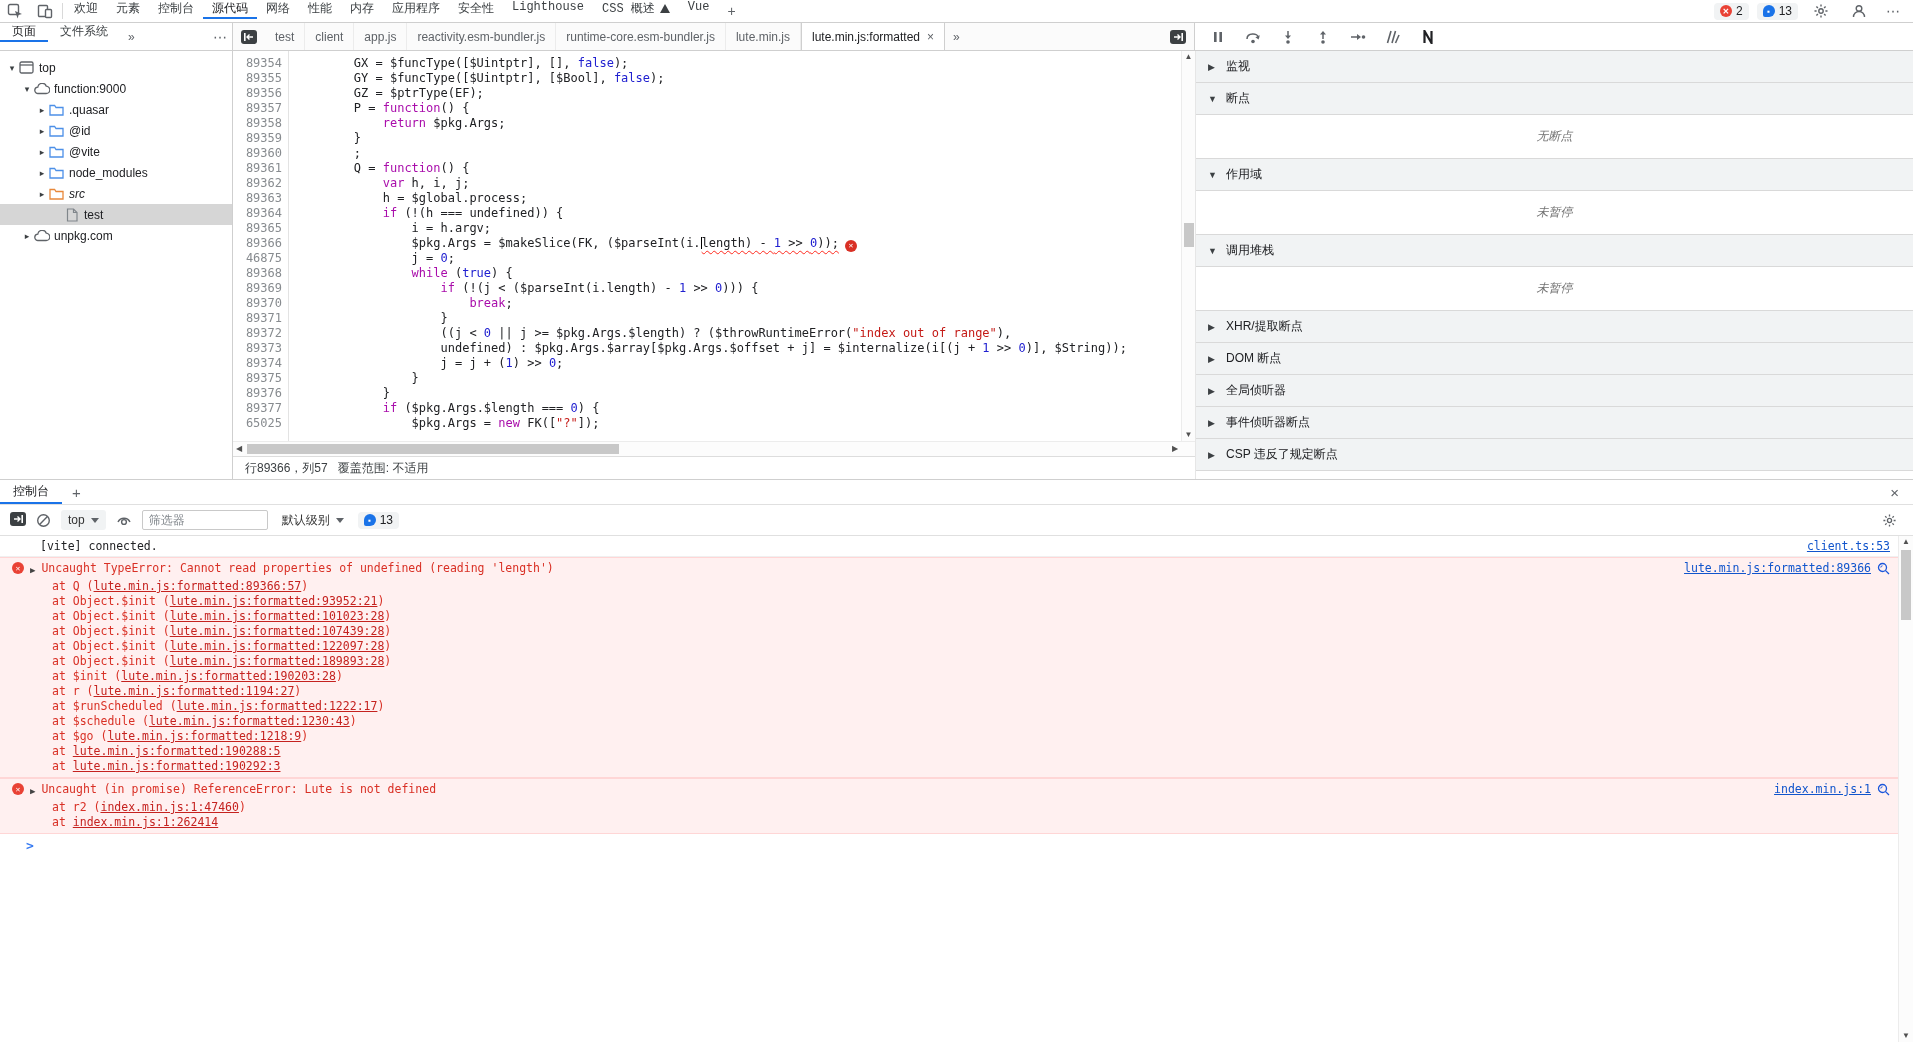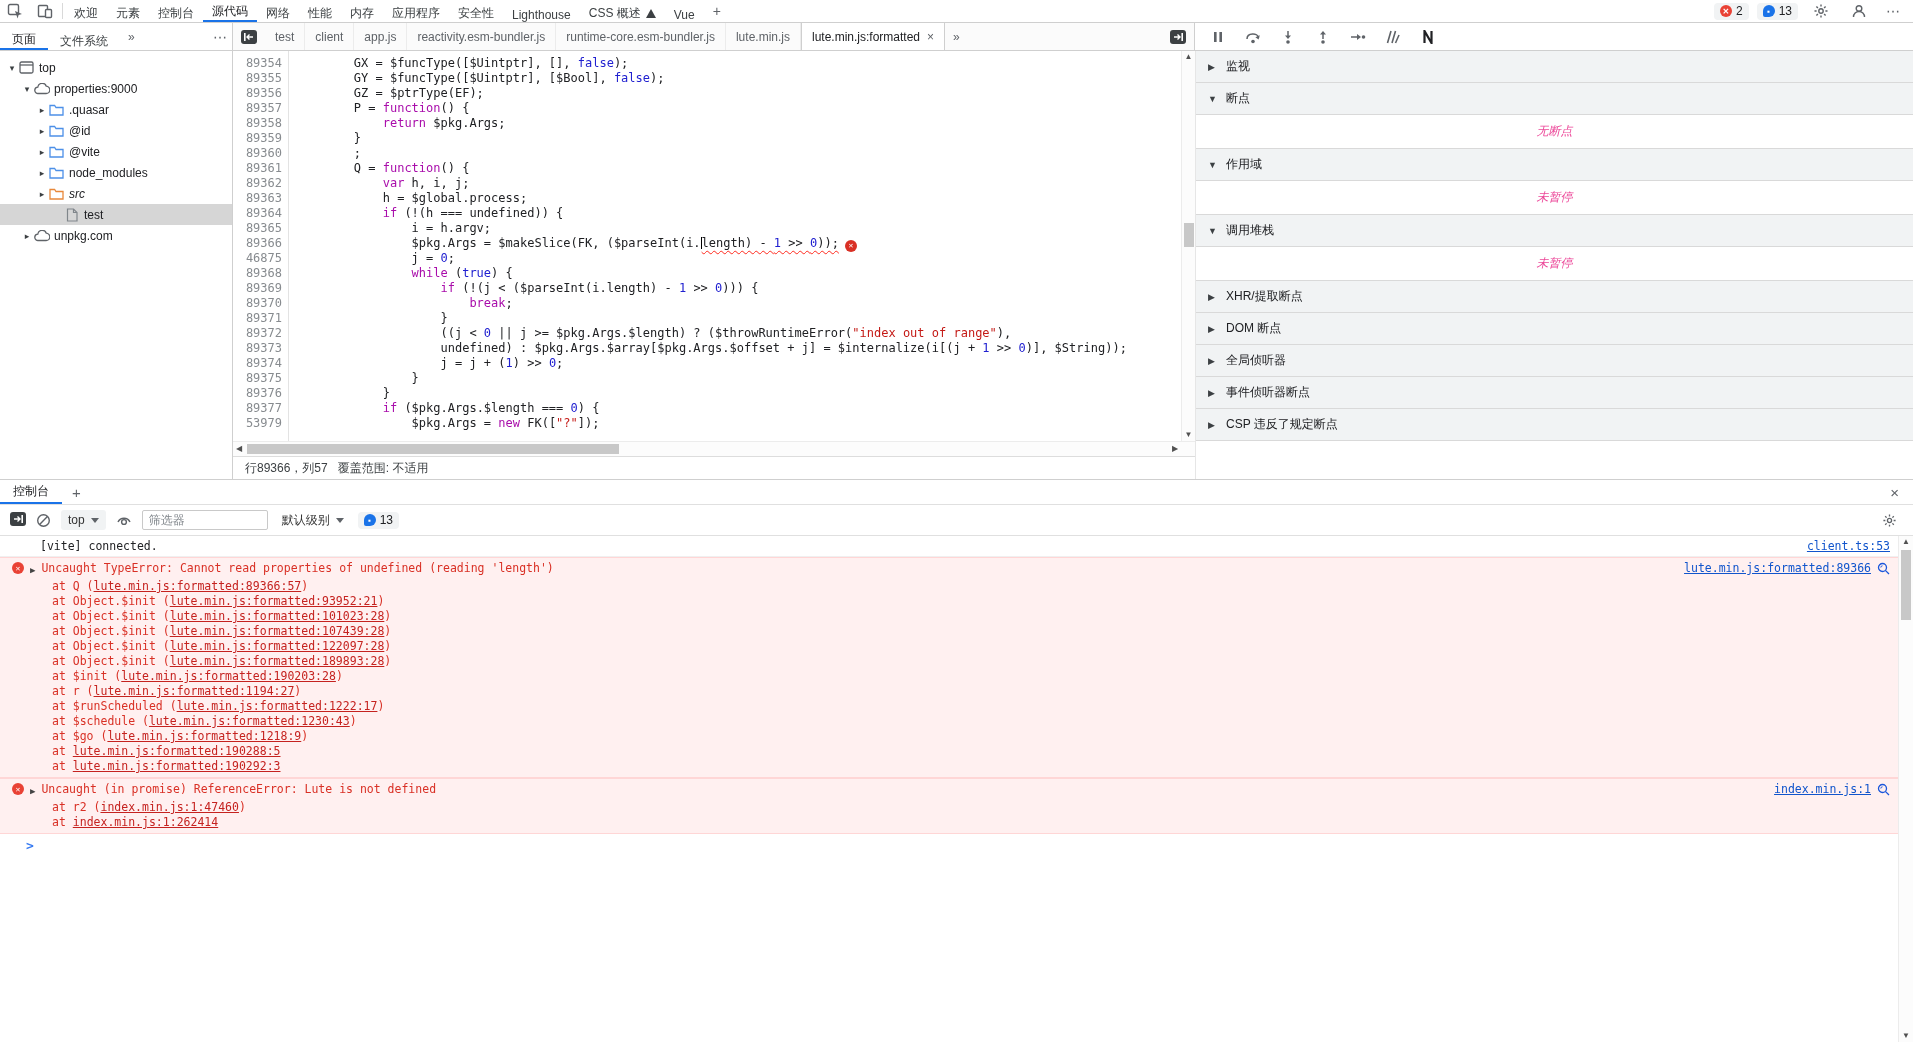--- a/index.html
+++ b/index.html
@@ -4,21 +4,21 @@
 <style>
   * { margin:0; padding:0; box-sizing:border-box; }
   html,body { width:1913px; height:1042px; overflow:hidden; background:#fff;
     font-family:"Liberation Sans", sans-serif; font-size:12px; color:#202124; }
   .mono { font-family:"DejaVu Sans Mono", monospace; }
 
   
   .row1 { height:23px; display:flex; align-items:stretch; border-bottom:1px solid #cfcfcf; background:#fff; }
   .row1 .icon-btn { width:30px; display:flex; align-items:center; justify-content:center; color:#5f6368; }
   .vdiv { width:1px; background:#d9d9d9; margin:3px 2px; }
-  .tabs { display:flex; align-items:flex-end; }
+  .tabs { display:flex; align-items:flex-start;font-family:Liberation Mono, monospace; }
   .tab { display:flex; align-items:center; padding:0 9px; color:#3c4043; cursor:default; white-space:nowrap; }
   .tab.active { border-bottom:2px solid #1a73e8; color:#202124; }
   .warn-tri { width:0; height:0; border-left:5px solid transparent; border-right:5px solid transparent; border-bottom:9px solid #3c4043; margin-left:5px; }
   .row1-right { margin-left:auto; display:flex; align-items:center; gap:8px; padding-right:8px; }
   .badge { display:flex; align-items:center; gap:4px; background:#f1f3f4; border-radius:4px; height:17px; padding:0 6px; color:#202124; }
   .dot-err { width:12px; height:12px; border-radius:50%; background:#e94235; color:#fff; font-size:8px; font-weight:bold; display:flex; align-items:center; justify-content:center; }
   .dot-msg { width:12px; height:12px; border-radius:50% 50% 50% 2px; background:#1a73e8; color:#fff; font-size:8px; display:flex; align-items:center; justify-content:center; }
   .ellipsis-btn { color:#5f6368; font-size:14px; letter-spacing:1px; padding:0 4px; }
 
   
@@ -66,21 +66,21 @@
   .vthumb { position:absolute; left:2px; width:10px; background:#c8c8c8; }
   .hscroll { height:15px; border-top:1px solid #ececec; position:relative; background:#fcfcfc; }
   .hscroll .left, .hscroll .right { position:absolute; top:0; width:12px; height:100%; color:#505050; font-size:8px; text-align:center; line-height:14px; }
   .hscroll .right { right:14px; }
   .hthumb { position:absolute; top:2px; height:10px; background:#c8c8c8; }
   .statusbar { height:23px; border-top:1px solid #ddd; display:flex; align-items:center; gap:10px; padding-left:12px; color:#3c4043; }
 
   .rightpanel { flex:1; border-left:1px solid #e6e6e6; overflow:hidden; }
   .dsec-h { height:32px; background:#f1f3f4; border-bottom:1px solid #d9d9d9; display:flex; align-items:center; padding-left:12px; gap:9px; color:#202124; }
   .dsec-h .tri { font-size:9px; color:#3c4043; width:9px; }
-  .dsec-b { height:34px; border-bottom:1px solid #d9d9d9; display:flex; align-items:center; justify-content:center; color:#ec4899; font-style:italic; }
+  .dsec-b { height:44px; border-bottom:1px solid #d9d9d9; display:flex; align-items:center; justify-content:center; color:#737373; font-style:italic; }
 
   
   .console { height:563px; border-top:1px solid #cfcfcf; display:flex; flex-direction:column; }
   .ctabrow { height:25px; display:flex; align-items:stretch; border-bottom:1px solid #e0e0e0; }
   .ctab { display:flex; align-items:center; padding:0 13px; border-bottom:2px solid #1a73e8; color:#202124; }
   .cplus { display:flex; align-items:center; padding:0 10px; color:#5f6368; font-size:15px; }
   .cclose { margin-left:auto; display:flex; align-items:center; padding:0 14px; color:#5f6368; font-size:15px; }
   .ctoolbar { height:31px; display:flex; align-items:center; gap:10px; padding:0 10px; border-bottom:1px solid #e0e0e0; }
   .pill { display:flex; align-items:center; gap:6px; background:#f1f3f4; border-radius:3px; height:20px; padding:0 7px; color:#333; }
   .caret-down { width:0; height:0; border-left:4px solid transparent; border-right:4px solid transparent; border-top:5px solid #5f6368; }
@@ -306,21 +306,21 @@
           </span>
           <span class="lbl">top</span>
         </div>
         <div class="trow" style="padding-left: 21px;">
           <span class="arr">▾</span>
           <span class="ticon">
             <svg width="16" height="12" viewBox="0 0 16 12">
               <path d="M4.2 10.5 a3.2 3.2 0 0 1 -.4-6.4 a4.4 4.4 0 0 1 8.5-.9 a3 3 0 0 1 -.3 7.3 z" fill="none" stroke="#5f6368" stroke-width="1.3"></path>
             </svg>
           </span>
-          <span class="lbl">properties:9000</span>
+          <span class="lbl">function:9000</span>
         </div>
         <div class="trow" style="padding-left: 36px;">
           <span class="arr">▸</span>
           <span class="ticon">
             <svg width="15" height="13" viewBox="0 0 15 13">
               <path d="M1 2.5 h4.6 l1.4 2 H14 v7.5 H1 z" fill="none" stroke="#4d90e8" stroke-width="1.3"></path>
             </svg>
           </span>
           <span class="lbl">.quasar</span>
         </div>
@@ -402,21 +402,21 @@
           <div class="code-line">89368</div>
           <div class="code-line">89369</div>
           <div class="code-line">89370</div>
           <div class="code-line">89371</div>
           <div class="code-line">89372</div>
           <div class="code-line">89373</div>
           <div class="code-line">89374</div>
           <div class="code-line">89375</div>
           <div class="code-line">89376</div>
           <div class="code-line">89377</div>
-          <div class="code-line">53979</div>
+          <div class="code-line">65025</div>
         </div>
       <div class="codecol mono" id="codecol"><div class="code-line">        GX = $funcType([$Uintptr], [], <span class="tok-atom">false</span>);</div><div class="code-line">        GY = $funcType([$Uintptr], [$Bool], <span class="tok-atom">false</span>);</div><div class="code-line">        GZ = $ptrType(EF);</div><div class="code-line">        P = <span class="tok-kw">function</span>() {</div><div class="code-line">            <span class="tok-kw">return</span> $pkg.Args;</div><div class="code-line">        }</div><div class="code-line">        ;</div><div class="code-line">        Q = <span class="tok-kw">function</span>() {</div><div class="code-line">            <span class="tok-kw">var</span> h, i, j;</div><div class="code-line">            h = $global.process;</div><div class="code-line">            <span class="tok-kw">if</span> (!(h === undefined)) {</div><div class="code-line">                i = h.argv;</div><div class="code-line">                $pkg.Args = $makeSlice(FK, ($parseInt(i.<span class="caret"></span><span class="squiggle">length) - <span class="tok-num">1</span> &gt;&gt; <span class="tok-num">0</span>));</span><span class="inline-err">✕</span></div><div class="code-line">                j = <span class="tok-num">0</span>;</div><div class="code-line">                <span class="tok-kw">while</span> (<span class="tok-atom">true</span>) {</div><div class="code-line">                    <span class="tok-kw">if</span> (!(j &lt; ($parseInt(i.length) - <span class="tok-num">1</span> &gt;&gt; <span class="tok-num">0</span>))) {</div><div class="code-line">                        <span class="tok-kw">break</span>;</div><div class="code-line">                    }</div><div class="code-line">                    ((j &lt; <span class="tok-num">0</span> || j &gt;= $pkg.Args.$length) ? ($throwRuntimeError(<span class="tok-str">"index out of range"</span>),</div><div class="code-line">                    undefined) : $pkg.Args.$array[$pkg.Args.$offset + j] = $internalize(i[(j + <span class="tok-num">1</span> &gt;&gt; <span class="tok-num">0</span>)], $String));</div><div class="code-line">                    j = j + (<span class="tok-num">1</span>) &gt;&gt; <span class="tok-num">0</span>;</div><div class="code-line">                }</div><div class="code-line">            }</div><div class="code-line">            <span class="tok-kw">if</span> ($pkg.Args.$length === <span class="tok-num">0</span>) {</div><div class="code-line">                $pkg.Args = <span class="tok-kw">new</span> FK([<span class="tok-str">"?"</span>]);</div></div>
       <div class="vscroll">
         <span class="up">▲</span>
         <div class="vthumb" style="top:172px; height:24px;"></div>
         <span class="down">▼</span>
       </div>
     </div>
     <div class="hscroll">
       <span class="left">◀</span>

